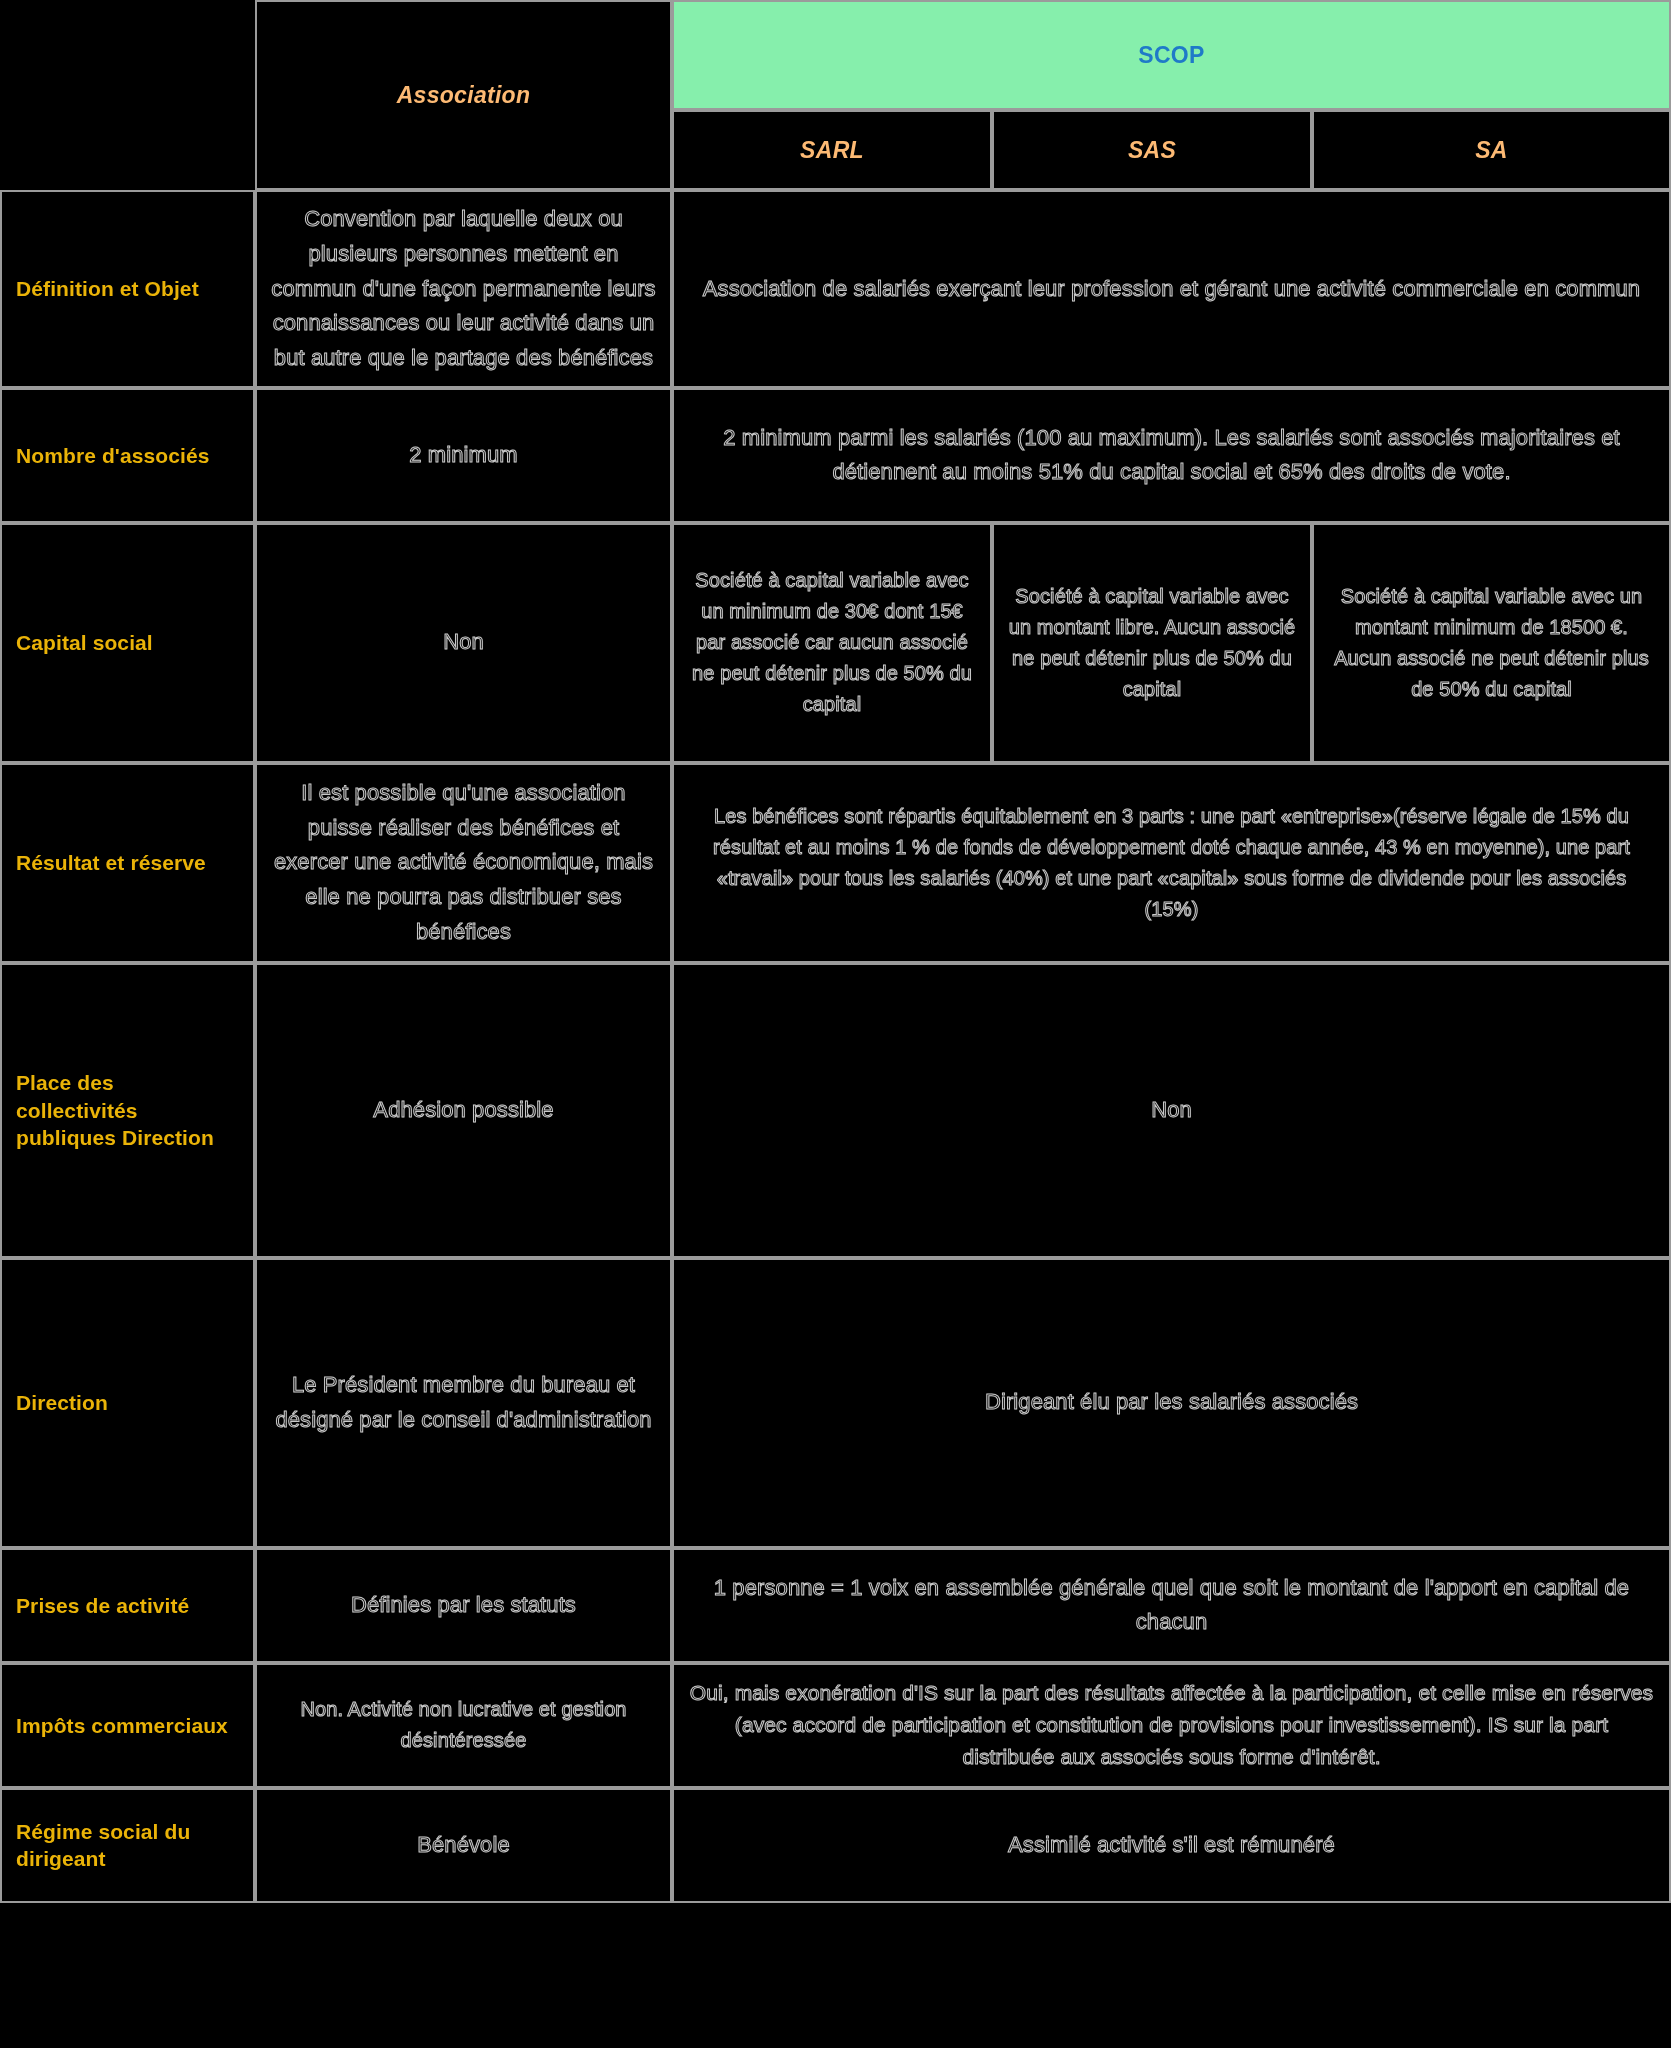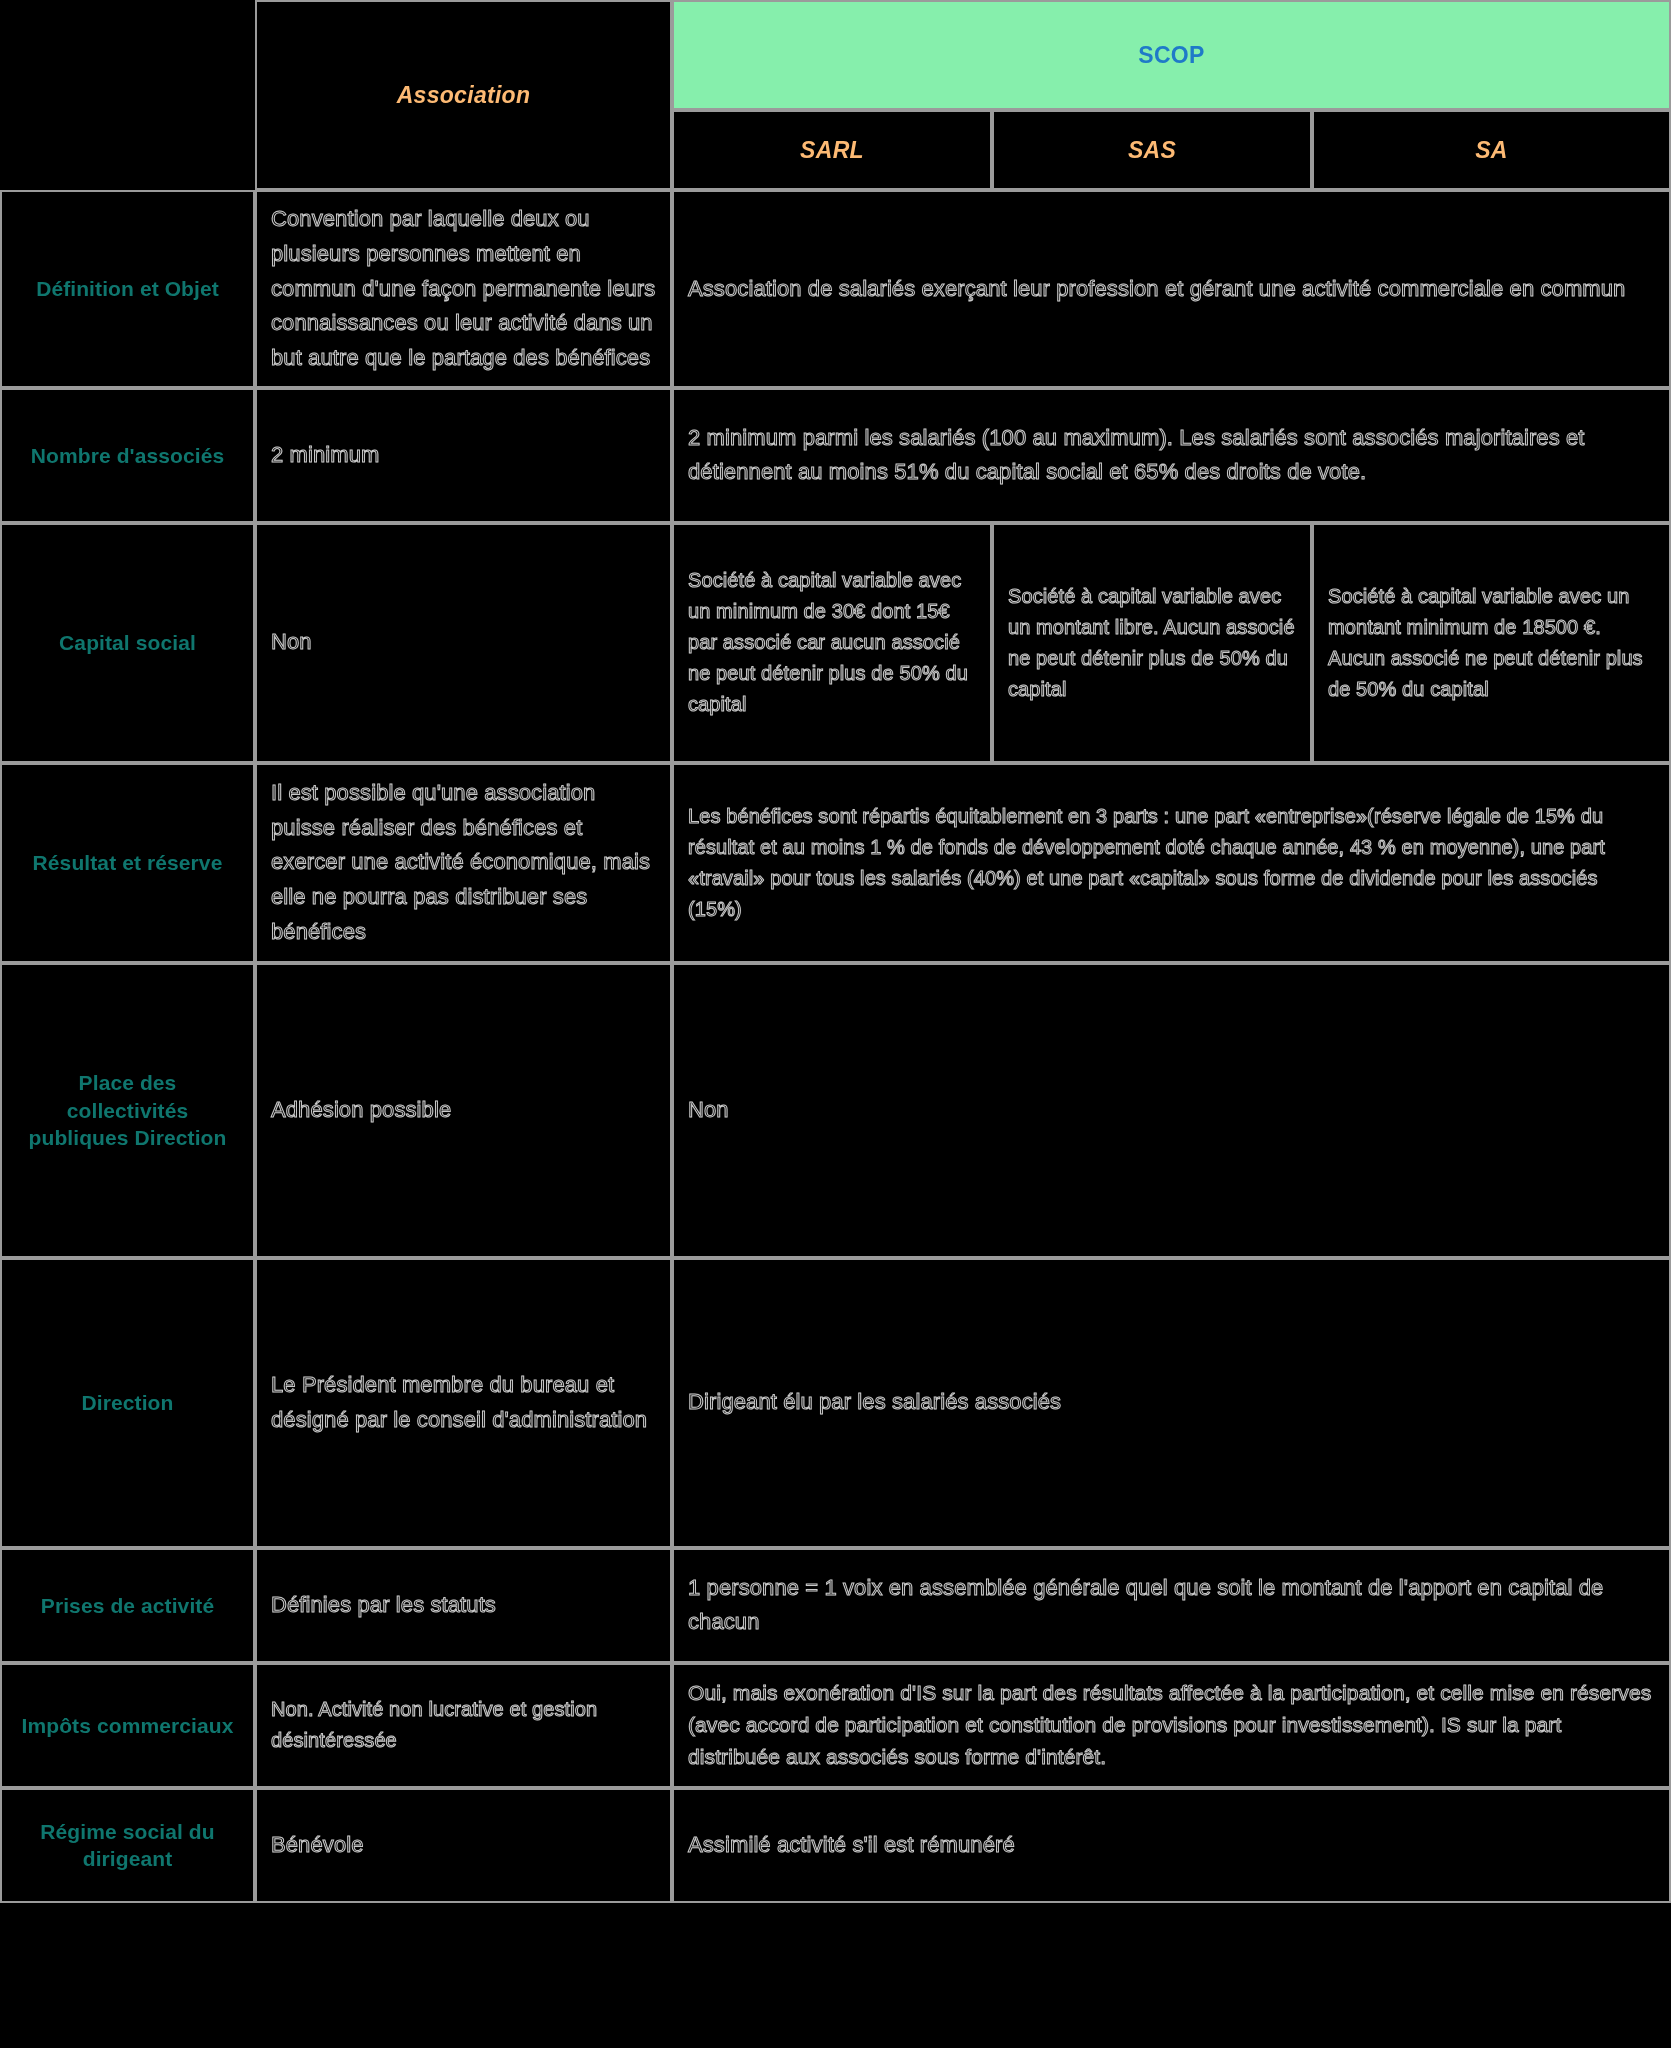--- a/index.html
+++ b/index.html
@@ -42,25 +42,25 @@
   .bx {
     border: 2px solid #9b9b9b;
   }
   .blank {
     border: none;
     background: #000000;
   }
 
   
   .rowlabel {
-    color: #0f766e;
+    color: #eab308;
     font-weight: bold;
     font-size: 21px;
     line-height: 1.30;
-    text-align: center;
+    text-align: left;
     letter-spacing: 0.1px;
   }
 
   
   .colhead {
     color: #fdba74;
     font-weight: bold;
     font-size: 23px;
     text-align: center;
     letter-spacing: 0.3px;
@@ -70,21 +70,21 @@
     background: #86efac;
     color: #1f7ac8;
     font-weight: bold;
     font-size: 23px;
     text-align: center;
     letter-spacing: 0.3px;
   }
 
   
   .celltext {
-    text-align: left;
+    text-align: center;
     font-size: 22px;
     line-height: 1.58;
     color: #0b0b0b;
     -webkit-text-stroke: 1px #c9c9c9;
     text-shadow: 0 0 1px rgba(210,210,210,0.55);
     letter-spacing: 0.1px;
   }
   .celltext.sm {
     font-size: 20px;
     line-height: 1.55;

